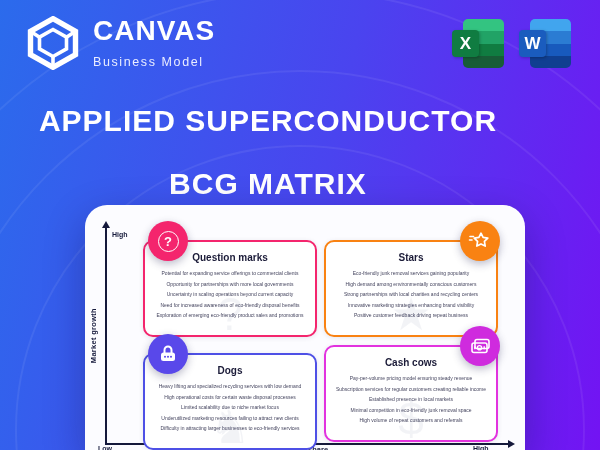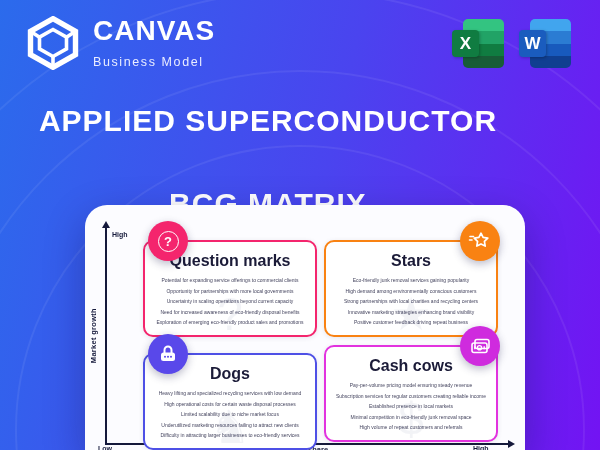--- a/index.html
+++ b/index.html
@@ -33,21 +33,21 @@
   .office .front { position:absolute; left:0; top:11px; width:27px; height:27px; border-radius:4px;
                    display:flex; align-items:center; justify-content:center;
                    color:#fff; font-size:17px; font-weight:700; box-shadow:1px 1px 3px rgba(0,0,0,.25); }
   .excel .front { background:#107C41; }
   .word  .front { background:#1A5CBE; }
 
   
   .hero-line { position:absolute; left:0; width:536px; text-align:center; color:#fff;
                font-size:30px; font-weight:800; letter-spacing:1px; z-index:3; }
   .hero-1 { top:104px; }
-  .hero-2 { top:167px;margin-top:20px; }
+  .hero-2 { top:167px; }
 
   
   .card { position:absolute; left:85px; top:205px; width:440px; height:245px;
           background:#FCFCFF; border-radius:22px 22px 0 0; z-index:4;
           box-shadow:0 14px 40px rgba(10,10,60,0.30); }
 
   .y-line { position:absolute; left:20px; top:23px; width:1.5px; height:216px; background:#15193B; }
   .y-arrow{ position:absolute; left:17px; top:16px; width:0; height:0;
             border-left:4px solid transparent; border-right:4px solid transparent;
             border-bottom:7px solid #15193B; }
@@ -62,21 +62,21 @@
   .lbl-share  { left:0; top:240px; width:440px; text-align:center; font-size:7.5px; }
   .lbl-high-x { left:388px; top:240px; font-size:7px; }
 
   .quad { position:absolute; width:174px; height:97px; background:#fff; border:2px solid;
           border-radius:10px; text-align:center; box-shadow:0 1px 5px rgba(40,40,90,0.10); }
   .q-questions { left:58px;  top:35px;  border-color:#F4256D; }
   .q-stars     { left:239px; top:35px;  border-color:#F98212; }
   .q-dogs      { left:58px;  top:148px; border-color:#4E50E6; }
   .q-cash      { left:239px; top:140px; border-color:#E232DF; }
 
-  .quad h3 { font-size:16px; font-weight:800; color:#1B1B38; margin:10px 0 5px; }
+  .quad h3 { font-size:10px; font-weight:800; color:#1B1B38; margin:10px 0 5px; }
   .bullet { font-size:5px; line-height:10.6px; color:#44445E; font-weight:500; }
 
   .badge { position:absolute; width:40px; height:40px; border-radius:50%; top:-21px;
            display:flex; align-items:center; justify-content:center; z-index:5;
            box-shadow:0 3px 9px rgba(30,30,80,0.30); }
   .q-questions .badge, .q-dogs .badge { left:3px; }
   .q-stars .badge, .q-cash .badge { right:-4px; }
   .badge-questions { background:#F4256D; }
   .badge-stars     { background:#F98212; }
   .badge-dogs      { background:#5948EA; }

